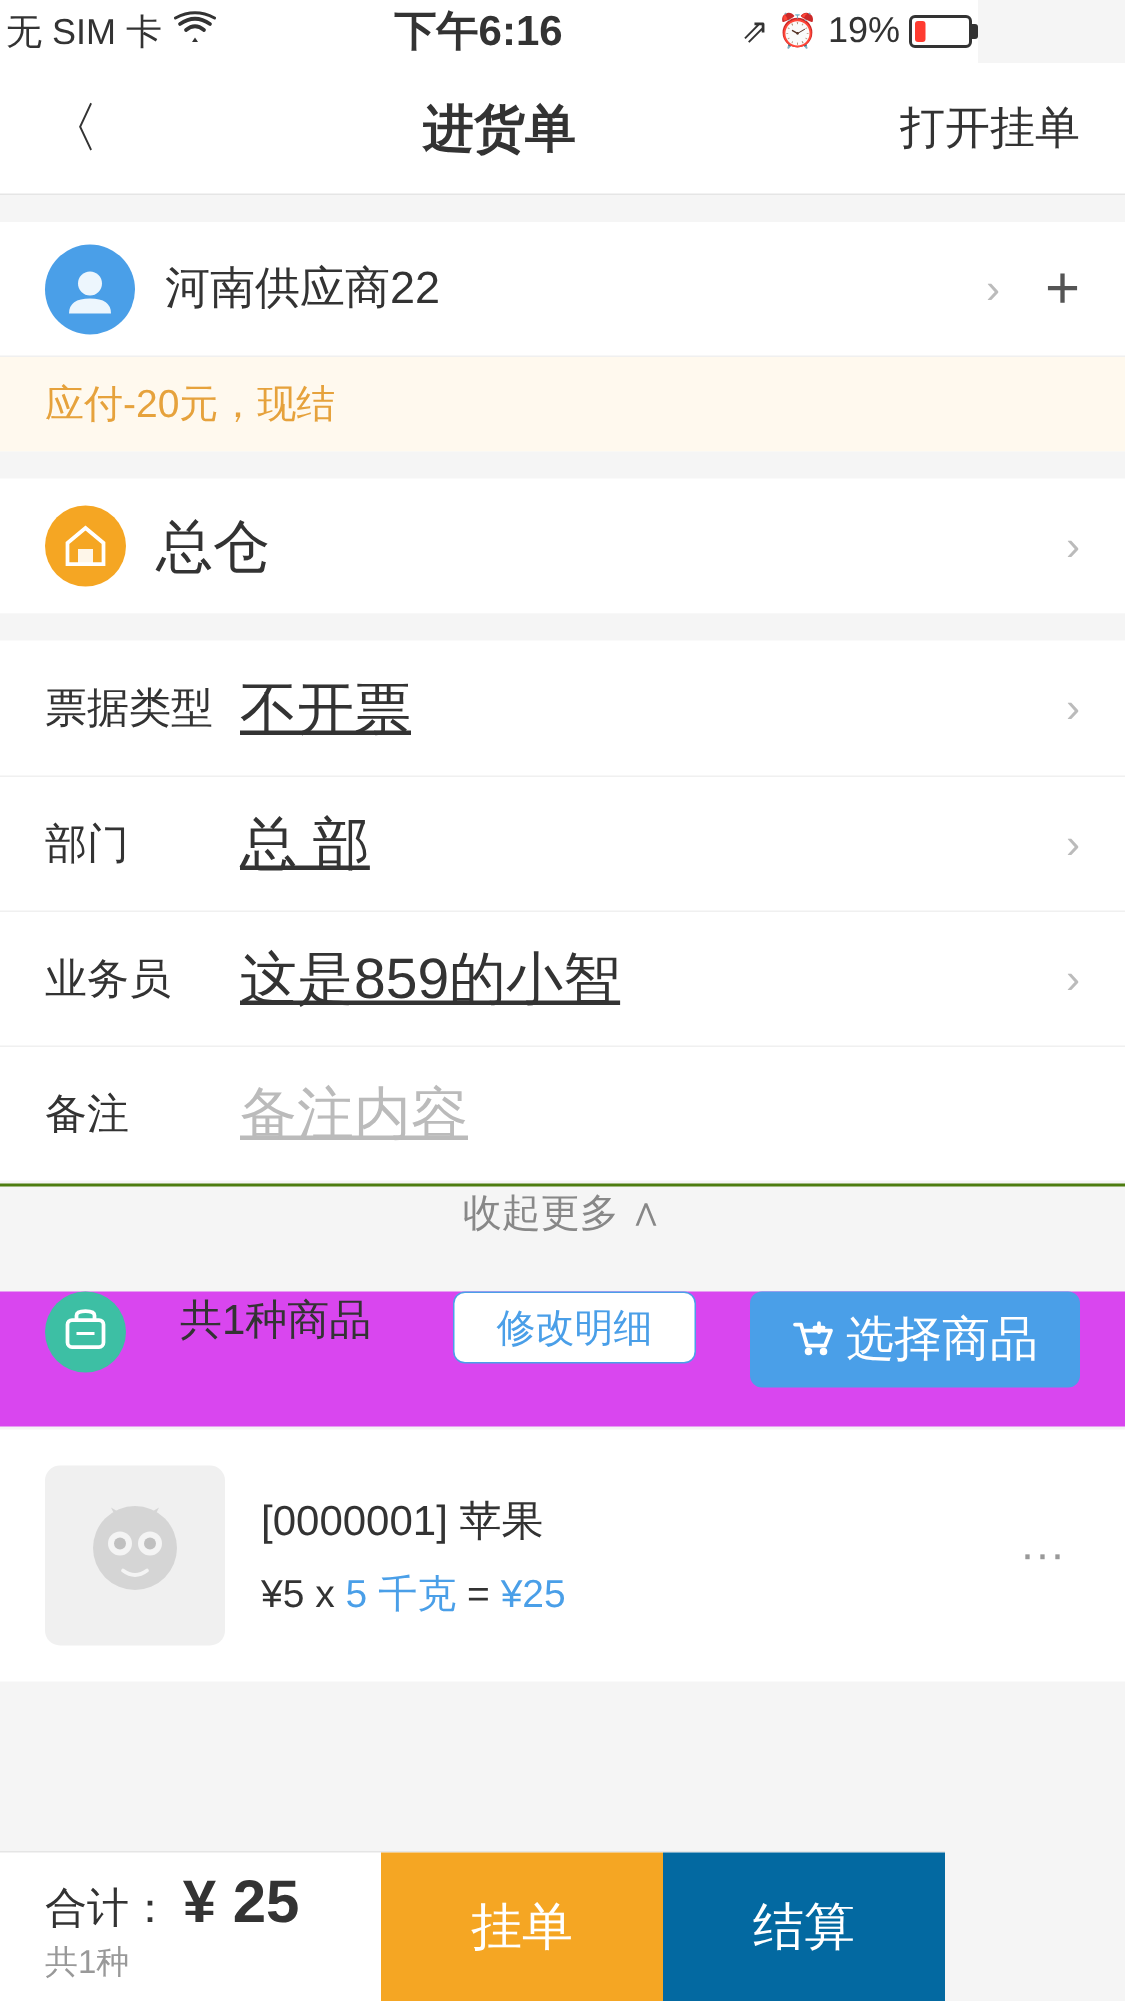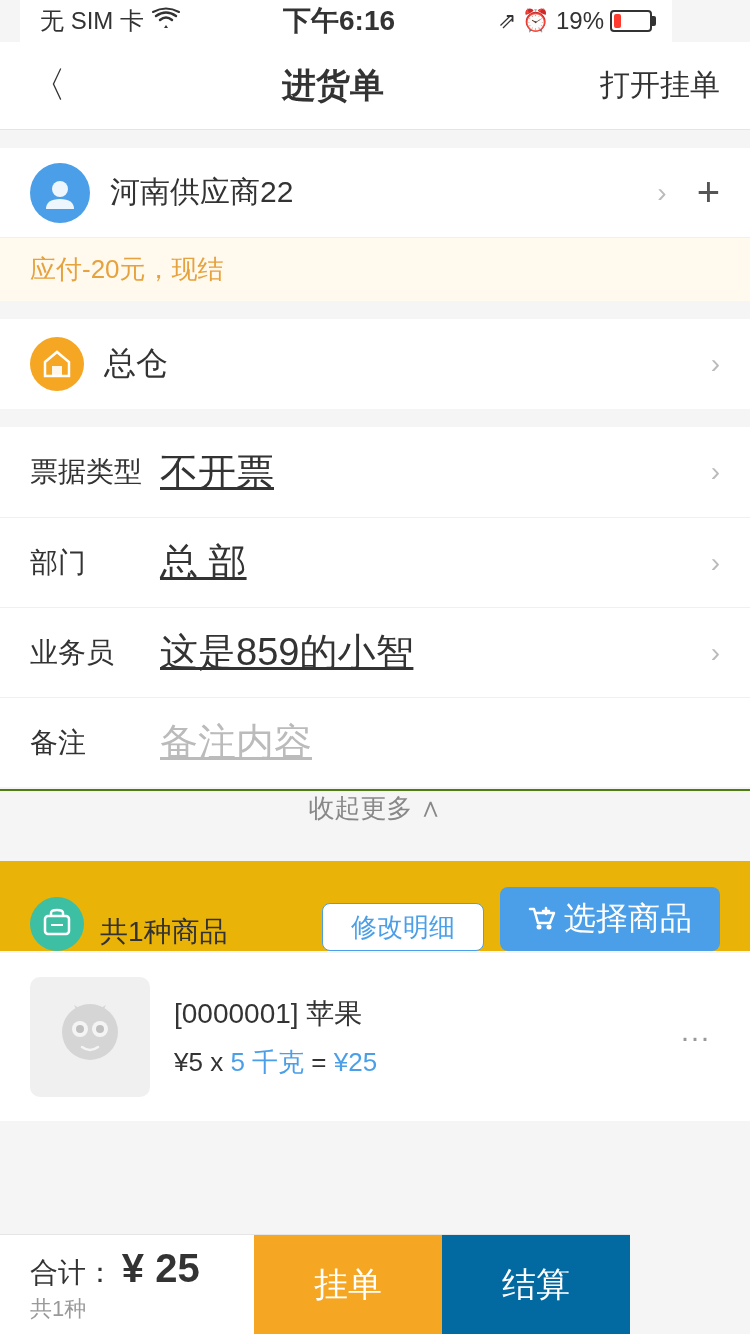--- a/index.html
+++ b/index.html
@@ -14,23 +14,22 @@
     }
 
     
     .status-bar {
       width: 652px;
       height: 42px;
       background: #fff;
       display: flex;
       align-items: center;
       justify-content: space-between;
-      padding: 0 20px;
+      padding: 0 4px;
       font-size: 24px;
-      margin-left: 20px;
     }
     .status-left { display: flex; align-items: center; gap: 8px; }
     .status-center { font-weight: 600; font-size: 28px; }
     .status-right { display: flex; align-items: center; gap: 6px; font-size: 24px; }
     .battery-icon {
       width: 42px; height: 22px; border: 2px solid #333; border-radius: 4px; position: relative;
       display: inline-flex; align-items: center; padding: 2px;
     }
     .battery-icon::after {
       content: ''; position: absolute; right: -6px; top: 50%; transform: translateY(-50%);
@@ -102,21 +101,21 @@
       display: flex;
       align-items: center;
       padding: 0 30px;
       height: 90px;
     }
     .warehouse-icon {
       width: 54px; height: 54px; border-radius: 50%; background: #f5a623;
       display: flex; align-items: center; justify-content: center;
       font-size: 26px; color: #fff; margin-right: 20px; flex-shrink: 0;
     }
-    .warehouse-name { flex: 1; font-size: 32px; color: #333; }
+    .warehouse-name { flex: 1; font-size: 38px; color: #333; }
     .row-chevron { font-size: 28px; color: #bbb; }
 
     
     .form-row {
       display: flex;
       align-items: center;
       padding: 0 30px;
       height: 90px;
       border-top: 1px solid #f0f0f0;
     }
@@ -136,27 +135,27 @@
       align-items: flex-start;
       justify-content: center;
       font-size: 26px;
       color: #888;
       border-top: 2px solid #4d7c0f;
       margin-top: 2px;
     }
 
     
     .product-header {
-      background: #eab308;
-      display: flex;
-      align-items: flex-end;
+      background: #d946ef;
+      display: flex;
+      align-items: flex-start;
       padding: 0 30px;
       height: 90px;
       margin-top: 2px;
-      gap: 16px;
+      gap: 36px;
     }
     .product-header-icon {
       width: 54px; height: 54px; border-radius: 50%; background: #3dbfa4;
       display: flex; align-items: center; justify-content: center;
       font-size: 24px; color: #fff; flex-shrink: 0;
     }
     .product-count { flex: 1; font-size: 28px; color: #333; }
     .btn-modify {
       height: 48px; padding: 0 28px; border: 1.5px solid #4a9fe8;
       border-radius: 8px; background: #fff; color: #4a9fe8;

